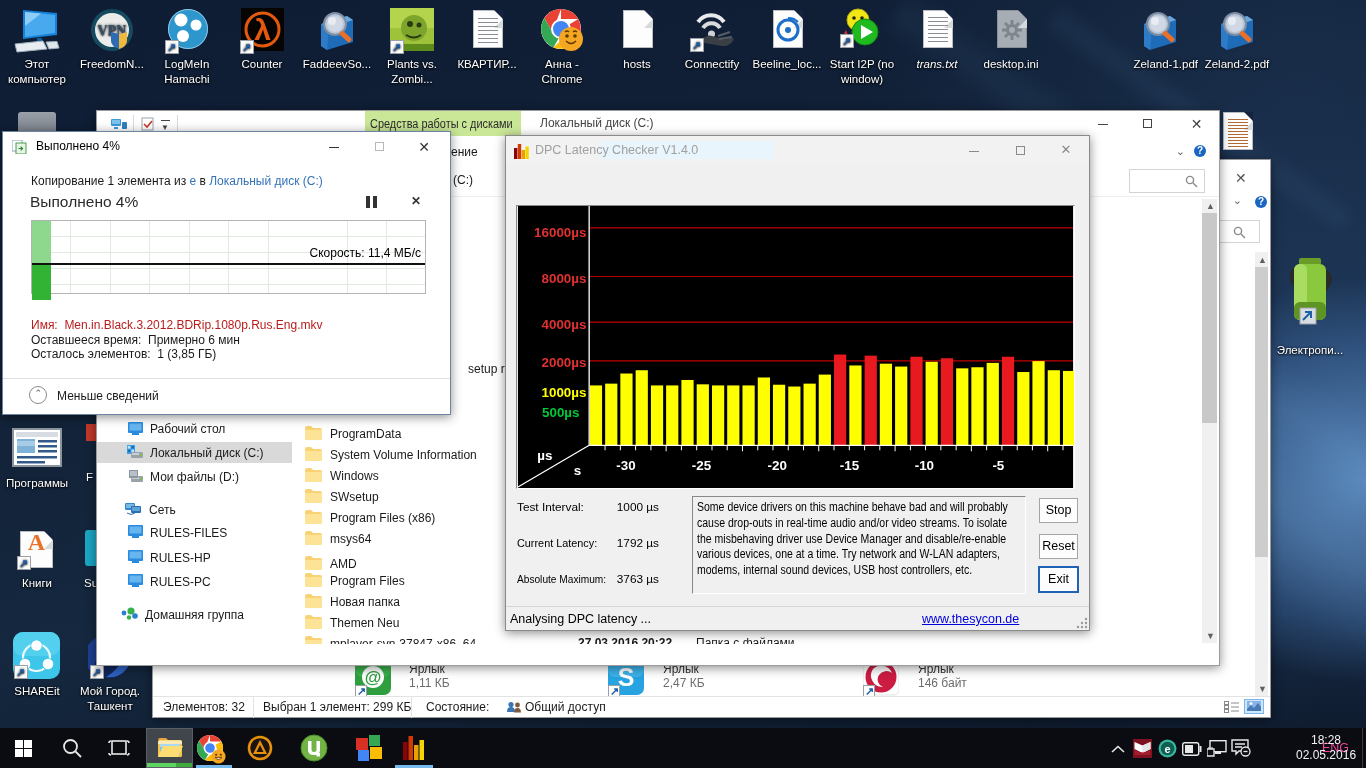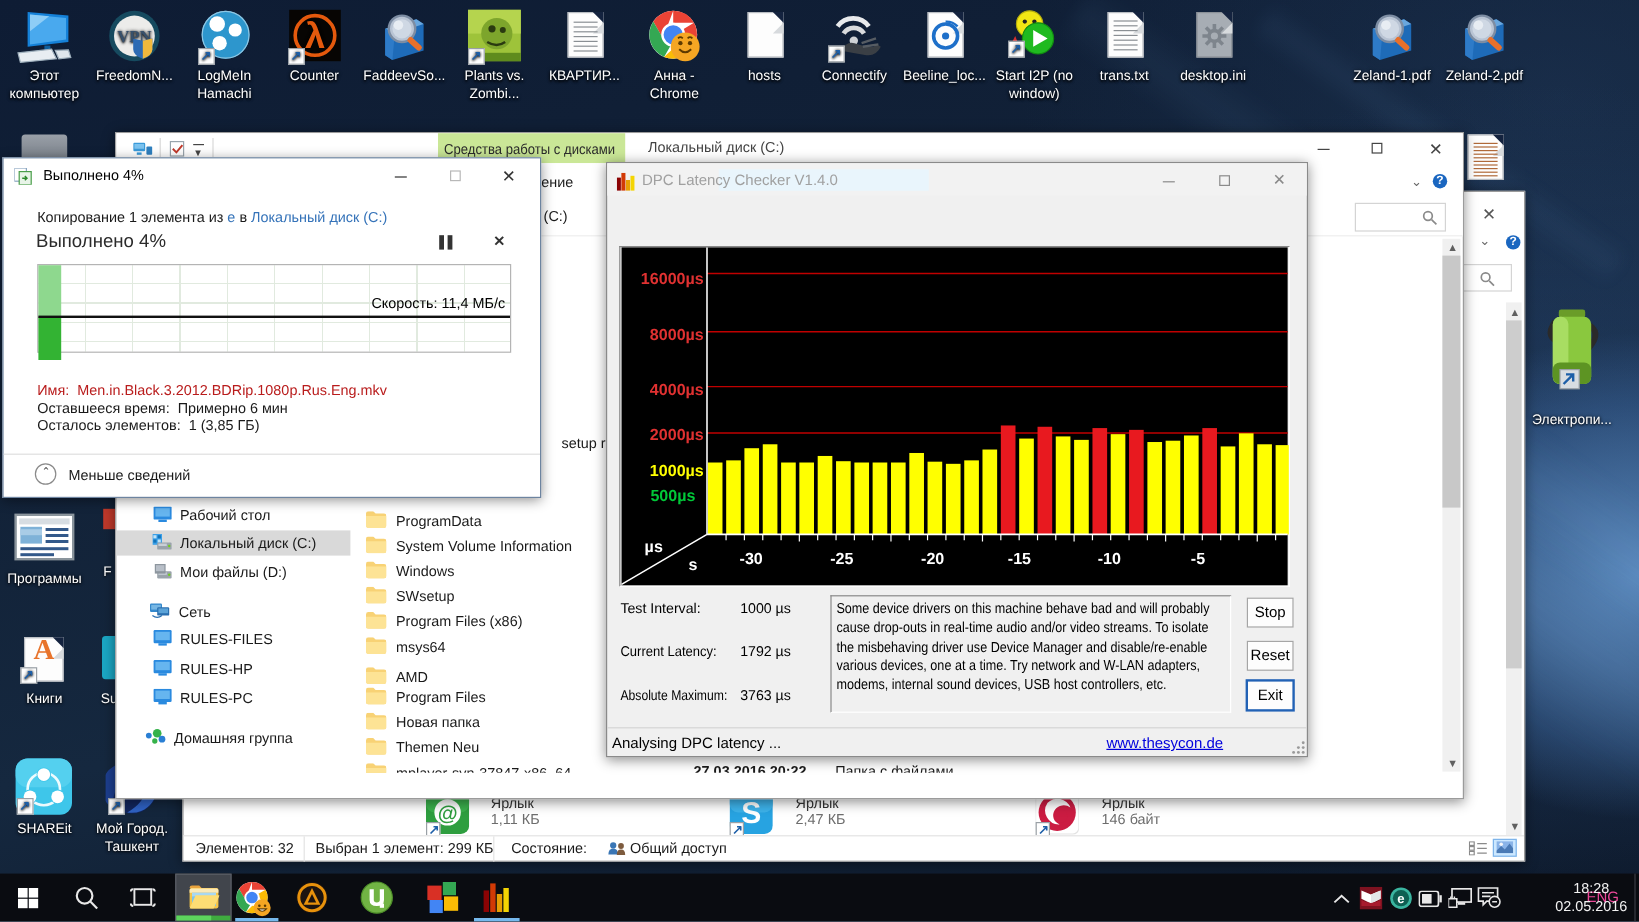--- a/index.html
+++ b/index.html
@@ -166,21 +166,21 @@
   <circle cx="20" cy="12" r="11" fill="#f2e614" stroke="#b5ac0e" stroke-width="1"></circle>
   <circle cx="16" cy="10" r="1.8" fill="#222"></circle>
   <circle cx="24" cy="10" r="1.8" fill="#222"></circle>
   <ellipse cx="20" cy="16" rx="3" ry="2" fill="#222"></ellipse>
   <path d="M8 22 q-4 6 -2 12 l6 -2 q-2 -5 -4 -10z" fill="#d32f2f"></path>
   <circle cx="27" cy="24" r="13" fill="#1fba1f" stroke="#128a12" stroke-width="1"></circle>
   <polygon points="23,17 35,24 23,31" fill="#fff"></polygon>
  </svg><span class="sarr" style="bottom:6px"></span></div>
  Start I2P (no<br>window)
 </div>
-<div class="dicon" style="left:899px; top:8px;">
+<div class="dicon" style="left:899px; top:8px;font-style:italic;">
  <div class="ig">
         <div class="paper"><span class="fold"></span><span class="plines">
   <i style="top:6px"></i><i style="top:10px"></i><i style="top:14px"></i><i style="top:18px"></i><i style="top:22px"></i><i style="top:26px"></i><i style="top:30px"></i></span></div>
       </div>
  trans.txt
 </div>
 <div class="dicon" style="left:973px; top:8px;">
  <div class="ig">
         <div class="paper" style="background:#a7adb4; border-color:#8a9097">
           <span class="fold"></span>
@@ -194,21 +194,21 @@
                 <line x1="20" y1="6" x2="6" y2="20"></line>
               </g>
             </g>
    <circle cx="13" cy="13" r="3" fill="#a7adb4"></circle>
   </svg>
         </div>
       </div>
  desktop.ini
 </div>
 
-<div class="dicon" style="left:1122px; top:8px;">
+<div class="dicon" style="left:1122px; top:8px;text-align:right;">
  <div class="ig"><svg width="48" height="46" viewBox="0 0 48 46">
   <polygon points="8,16 34,8 40,12 40,34 14,42 8,38" fill="#1e6bb8"></polygon>
   <polygon points="8,16 34,8 40,12 16,20" fill="#6aa7dd"></polygon>
   <polygon points="8,16 16,20 14,42 8,38" fill="#2e7bc8"></polygon>
   <circle cx="22" cy="16" r="11" fill="#b9c4d4" stroke="#7d8da3" stroke-width="2"></circle>
   <circle cx="22" cy="16" r="8" fill="#cfd8e4"></circle>
   <circle cx="19" cy="13" r="4" fill="#e8edf3"></circle>
   <rect x="29" y="22" width="14" height="5" rx="2" transform="rotate(42 29 22)" fill="#e8702a"></rect>
  </svg></div>
  Zeland-1.pdf

